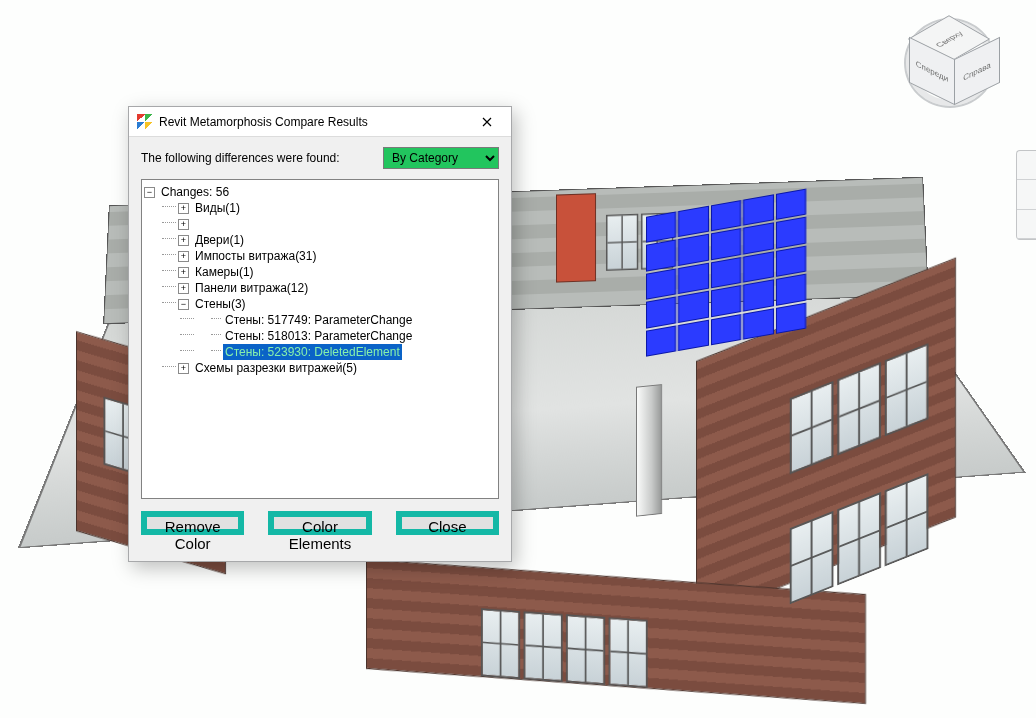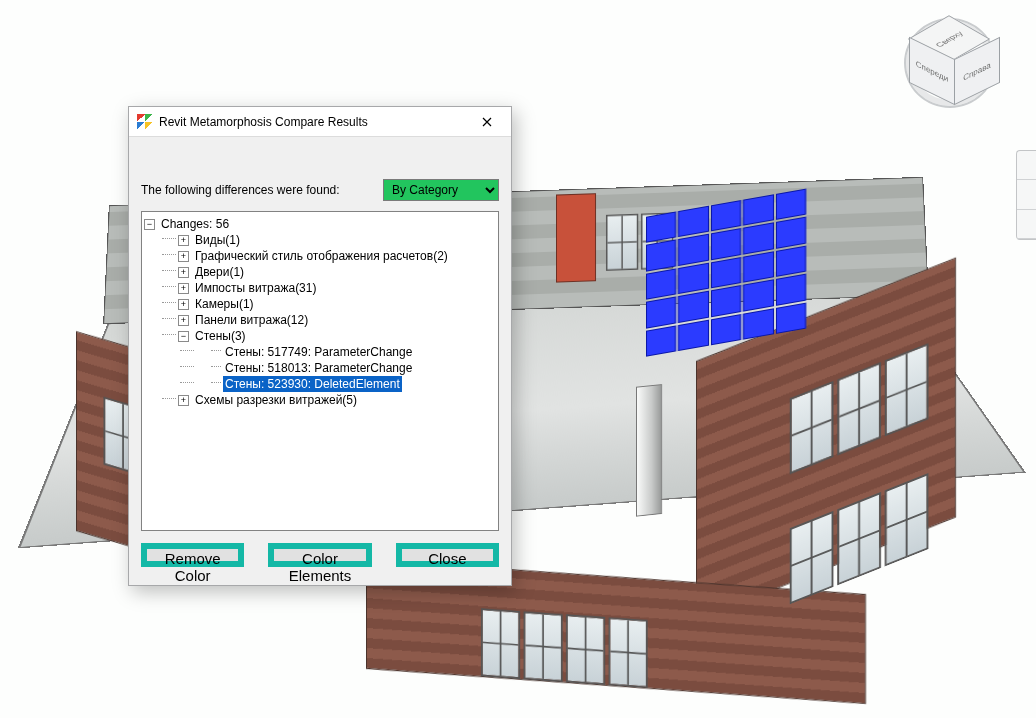--- a/index.html
+++ b/index.html
@@ -159,22 +159,21 @@
       linear-gradient(135deg,#f7c325 0 50%,transparent 50%) 8px 8px/8px 8px no-repeat;
   }
   .titlebar .title{flex:1;font-size:12px;}
   .titlebar .closebtn{
     width:44px;height:100%;display:flex;align-items:center;justify-content:center;
     cursor:pointer;
   }
   .titlebar .closebtn svg{width:10px;height:10px;}
 
   .content{
-    padding:10px 12px 18px;
-    margin-top:32px;
+    padding:10px 12px 26px;
   }
   .row-top{
     display:flex;align-items:center;justify-content:space-between;
     margin-bottom:10px;
   }
   .row-top .label{font-size:12px;}
   .select-wrap{
     position:relative;
   }
   .select-wrap select{
@@ -210,21 +209,21 @@
     user-select:none;
   }
   .toggle.spacer{border:none;background:none;}
   .dotline{
     display:inline-block;width:14px;height:1px;
     border-top:1px dotted #999;margin:0 2px 3px 0;
     vertical-align:middle;
   }
   .node .label{padding:0 2px;}
   .node.link .label{color:#000000;}
-  .node.selected .label{background:#0a63c7;color:#ffffff;}
+  .node.selected .label{background:#0a63c7;color:#86efac;}
   .btnrow{
     display:flex;gap:24px;justify-content:space-between;
     margin-top:12px;
   }
   .btn{
     flex:1;
     height:24px;
     background:#e1e1e1;
     border:6px solid #14b8a6;
     font-size:15px;
@@ -346,21 +345,20 @@
         <div class="node">
           <span class="indent" style="width: 18px;"></span>
           <span class="dotline"></span>
           <span class="toggle">+</span>
           <span class="label">Виды(1)</span>
         </div>
         <div class="node">
           <span class="indent" style="width: 18px;"></span>
           <span class="dotline"></span>
           <span class="toggle">+</span>
-          <span class="label">Графический стиль отображения расчетов(2)</span>
         </div>
         <div class="node">
           <span class="indent" style="width: 18px;"></span>
           <span class="dotline"></span>
           <span class="toggle">+</span>
           <span class="label">Двери(1)</span>
         </div>
         <div class="node">
           <span class="indent" style="width: 18px;"></span>
           <span class="dotline"></span>

